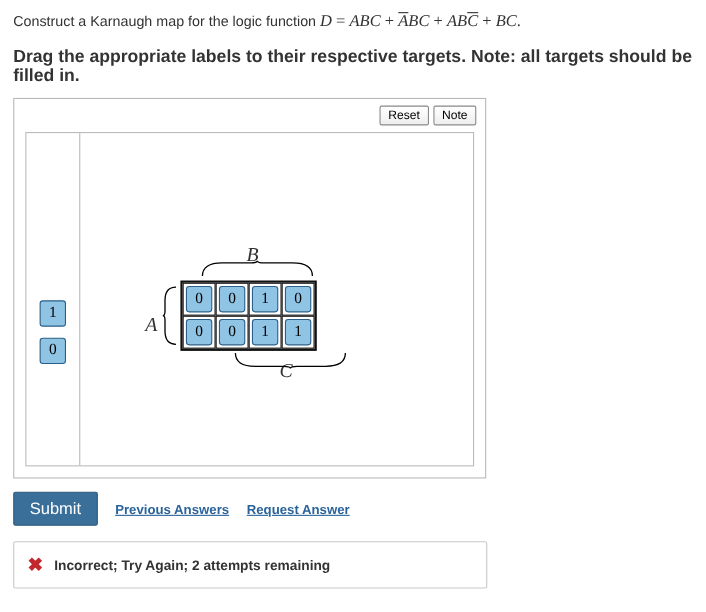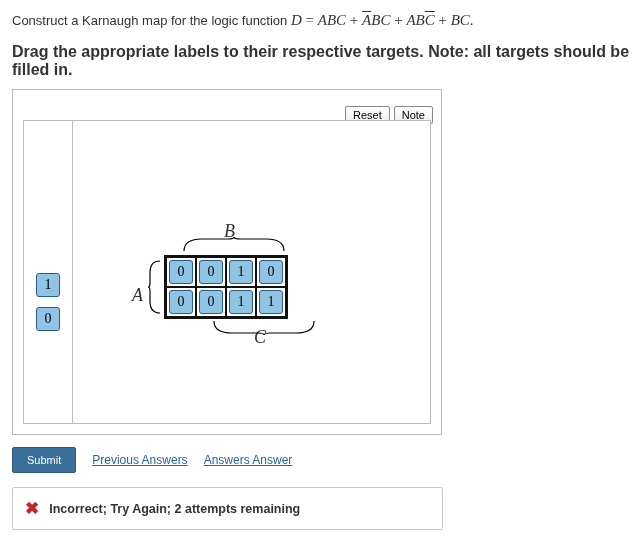--- a/index.html
+++ b/index.html
@@ -35,21 +35,21 @@
   }
   .workarea {
     border: 1px solid #b9b9b9;
     width: 428px;
     height: 344px;
     position: relative;
     background: #fff;
   }
   .toolbar {
     position: absolute;
-    top: 16px;
+    top: 6px;
     right: 8px;
     display: flex;
     gap: 4px;
   }
   .toolbar button {
     font-size: 11px;
     padding: 2px 7px;
     border: 1px solid #888;
     background: linear-gradient(#fff,#eee);
     border-radius: 2px;
@@ -147,30 +147,30 @@
     margin-top: 12px;
     display:flex;
     align-items:center;
     gap:16px;
   }
   .submit-btn {
     background:#3a6f9a;
     color:#fff;
     border:1px solid #2f5a7d;
     padding:6px 14px;
-    font-size:11px;
+    font-size:15px;
     border-radius:2px;
     cursor:pointer;
   }
   .link {
     color:#2a639b;
     font-size:12px;
     text-decoration:underline;
     cursor:pointer;
-    font-weight:normal;
+    font-weight:bold;
   }
   .feedback {
     margin-top: 14px;
     border:1px solid #c9c9c9;
     border-radius:2px;
     padding:10px 12px;
     width:405px;
     display:flex;
     align-items:center;
     gap:10px;
@@ -246,19 +246,19 @@
             <div class="tile">1</div>
           </div>
       </div>
     </div>
   </div>
 </div>
 
 <div class="actions">
   <button class="submit-btn">Submit</button>
   <span class="link">Previous Answers</span>
-  <span class="link">Answers Answer</span>
+  <span class="link">Request Answer</span>
 </div>
 
 <div class="feedback">
   <span class="x-icon">✖</span>
   <span>Incorrect; Try Again; 2 attempts remaining</span>
 </div>
 
 </body></html>

